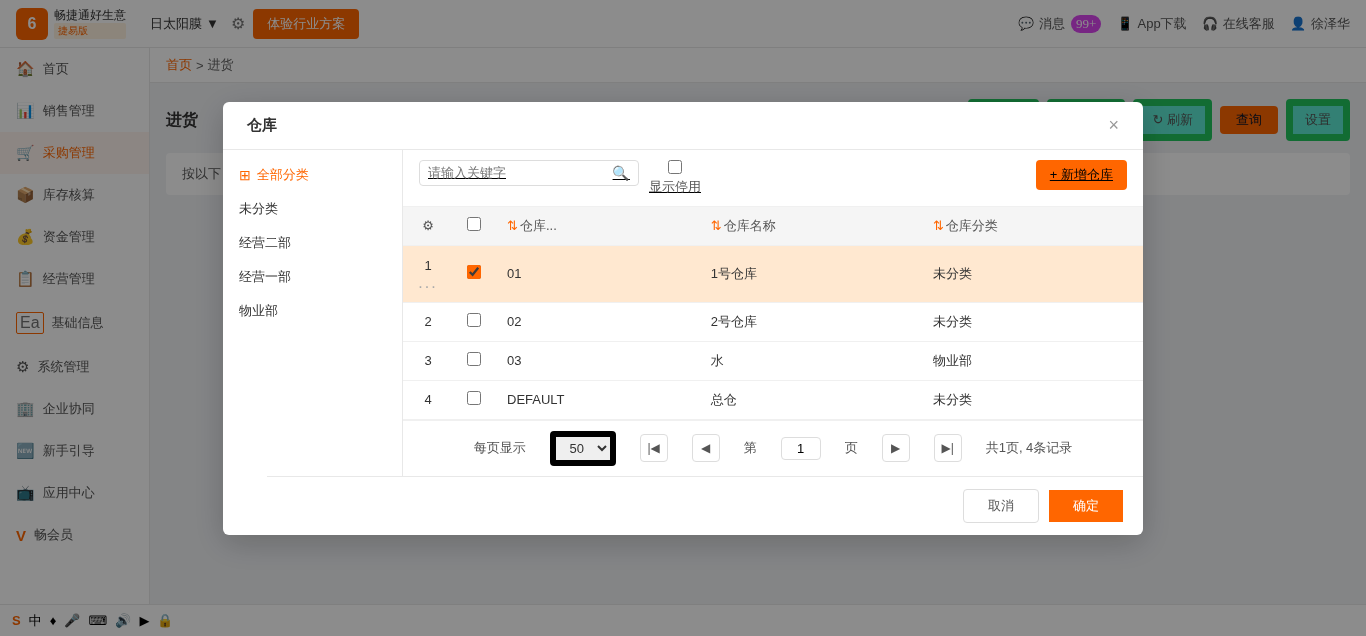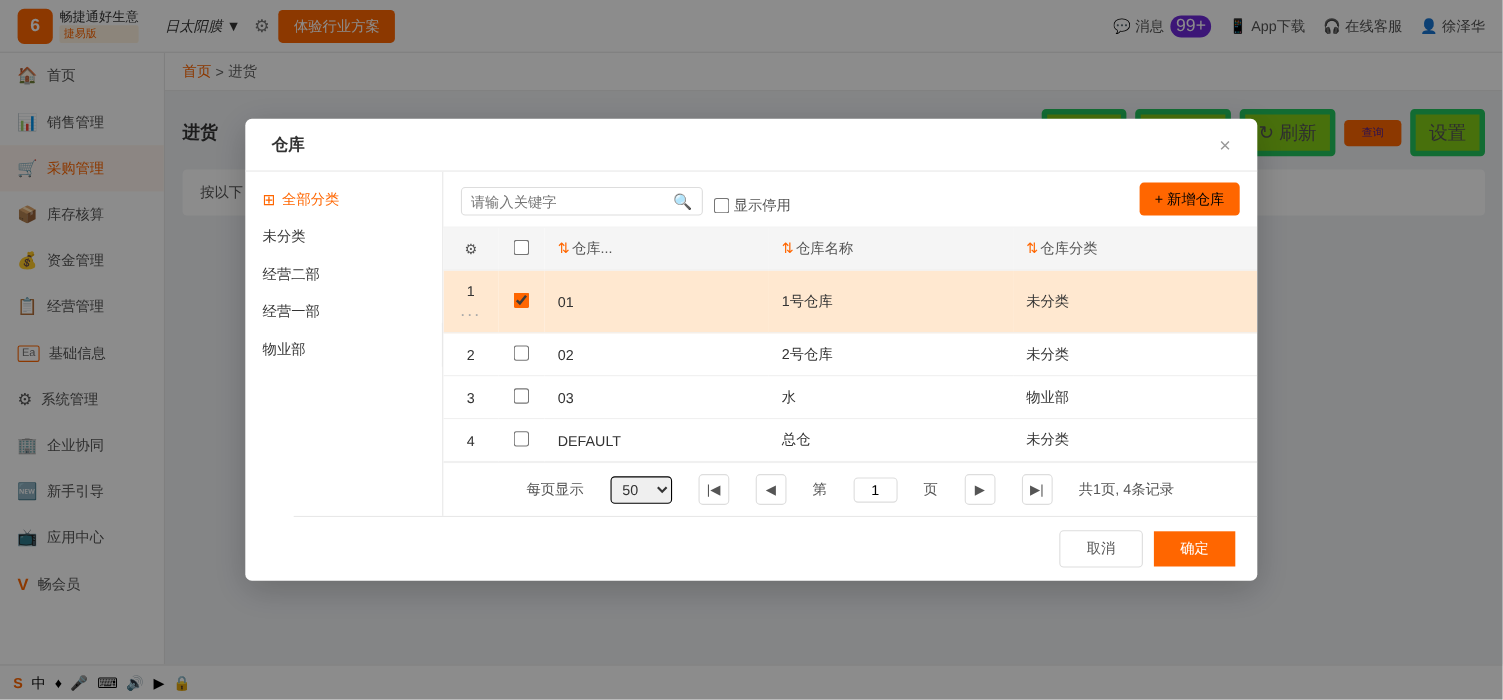--- a/index.html
+++ b/index.html
@@ -27,37 +27,37 @@
       background: #f60;
       border-radius: 6px;
       display: flex; align-items: center; justify-content: center;
       color: #fff; font-weight: bold; font-size: 16px;
     }
     .logo-text { font-size: 12px; color: #333; line-height: 1.3; }
     .logo-badge { font-size: 10px; color: #f60; background: #fff3e0; padding: 1px 4px; border-radius: 2px; }
     .topbar-store {
       display: flex; align-items: center; gap: 4px;
       font-size: 13px; color: #333; cursor: pointer;
-      padding: 4px 8px; border-radius: 4px; font-style: italic;
+      padding: 4px 8px; border-radius: 4px;
     }
     .topbar-btn-exp {
       background: #f60; color: #fff; border: none; border-radius: 4px;
       padding: 6px 14px; font-size: 13px; cursor: pointer; margin-left: 8px;
     }
     .topbar-right {
       margin-left: auto;
       display: flex; align-items: center; gap: 16px;
     }
     .topbar-right-item {
       display: flex; align-items: center; gap: 4px;
       font-size: 13px; color: #555; cursor: pointer;
     }
     .badge {
-      background: #6d28d9; color: #fff; border-radius: 10px;
-      font-size: 16px; padding: 1px 5px; margin-left: 2px;
+      background: #d946ef; color: #fff; border-radius: 10px;
+      font-size: 13px; padding: 1px 5px; margin-left: 2px; font-family: Liberation Serif, serif;
     }
     .topbar-gear { font-size: 16px; color: #777; cursor: pointer; margin-left: 4px; }
 
     
     .layout { display: flex; height: calc(100vh - 48px); }
 
     
     .sidebar {
       width: 150px;
       background: #fff;
@@ -90,27 +90,27 @@
       display: flex; align-items: center; gap: 4px;
     }
     .page-content { padding: 16px; }
     .page-header {
       display: flex; align-items: center; justify-content: space-between;
       margin-bottom: 12px;
     }
     .page-title { font-size: 16px; font-weight: bold; color: #333; }
     .toolbar { display: flex; align-items: center; gap: 8px; }
     .toolbar-btn {
-      border: 5px solid #22c55e; background: #84cc16; border-radius: 4px;
-      padding: 5px 12px; font-size: 17px; color: #555; cursor: pointer;
+      border: 7px solid #22c55e; background: #5eead4; border-radius: 4px;
+      padding: 5px 12px; font-size: 13px; color: #555; cursor: pointer;
       display: flex; align-items: center; gap: 4px;
     }
     .toolbar-btn-primary {
-      background: #f60; color: #4c1d95; border: none; border-radius: 4px;
-      padding: 5px 16px; font-size: 10px; cursor: pointer;
+      background: #f60; color: #0f172a; border: none; border-radius: 4px;
+      padding: 5px 16px; font-size: 13px; cursor: pointer;
     }
     .filter-area {
       background: #fff; border-radius: 4px; padding: 12px 16px;
       margin-bottom: 12px; display: flex; align-items: center; gap: 8px;
       font-size: 13px; color: #555;
     }
 
     
     .overlay {
       position: fixed; top: 0; left: 0; right: 0; bottom: 0;
@@ -174,35 +174,36 @@
     .tree-item-icon { color: #f60; font-size: 14px; }
 
     
     .content-panel {
       flex: 1;
       display: flex; flex-direction: column;
       overflow: hidden;
     }
     .content-toolbar {
       padding: 10px 16px;
-      display: flex; align-items: flex-end; gap: 10px;
+      display: flex; align-items: flex-start; gap: 10px;
       border-bottom: 1px solid #f0f0f0;
+      text-decoration: underline;
     }
     .search-box {
       display: flex; align-items: center;
       border: 1px solid #ddd; border-radius: 4px;
       padding: 4px 8px; gap: 6px;
       background: #fff; width: 220px;
     }
     .search-input {
       border: none; outline: none; font-size: 13px; color: #333;
       width: 100%;
     }
     .search-icon { color: #aaa; font-size: 14px; }
-    .checkbox-label { display: flex; align-items: center; gap: 4px; font-size: 13px; color: #555; }
+    .checkbox-label { display: flex; align-items: center; gap: 4px; font-size: 13px; color: #555; flex-direction: column; }
     .add-btn {
       margin-left: auto;
       background: #f60; color: #000000; border: none; border-radius: 4px;
       padding: 6px 14px; font-size: 13px; cursor: pointer;
       display: flex; align-items: center; gap: 4px;
     }
 
     
     .table-wrap { flex: 1; overflow: auto; }
     table {
@@ -230,22 +231,22 @@
     .page-btn {
       border: 1px solid #ddd; background: #fff; border-radius: 4px;
       width: 28px; height: 28px; display: flex; align-items: center; justify-content: center;
       cursor: pointer; color: #555; font-size: 12px;
     }
     .page-input {
       width: 40px; border: 1px solid #ddd; border-radius: 4px;
       text-align: center; padding: 3px; font-size: 13px;
     }
     .per-page-select {
-      border: 1px solid #000000; border-radius: 4px;
-      padding: 3px 6px; font-size: 13px; color: #333;
+      border: 6px solid #000000; border-radius: 4px;
+      padding: 3px 6px; font-size: 13px; color: #333; text-align: center;
     }
 
     
     .modal-footer {
       padding: 12px 20px;
       display: flex; align-items: center; justify-content: flex-end;
       gap: 10px; border-top: 1px solid #e8e8e8; margin-left: 44px;
     }
     .btn-cancel {
       border: 1px solid #ddd; background: #fff; border-radius: 4px;
@@ -332,21 +333,21 @@
     </div>
     <div class="sidebar-item">
       <span class="sidebar-icon">💰</span>
       <span>资金管理</span>
     </div>
     <div class="sidebar-item">
       <span class="sidebar-icon">📋</span>
       <span>经营管理</span>
     </div>
     <div class="sidebar-item">
-      <span class="sidebar-icon" style="font-size:10px;font-weight:normal;color:#737373;border:1px solid #f60;padding:1px 3px;border-radius:2px;">Ea</span>
+      <span class="sidebar-icon" style="font-size:16px;font-weight:normal;color:#737373;border:1px solid #f60;padding:1px 3px;border-radius:2px;">Ea</span>
       <span>基础信息</span>
     </div>
     <div class="sidebar-item">
       <span class="sidebar-icon">⚙</span>
       <span>系统管理</span>
     </div>
     <div class="sidebar-item">
       <span class="sidebar-icon">🏢</span>
       <span>企业协同</span>
     </div>

